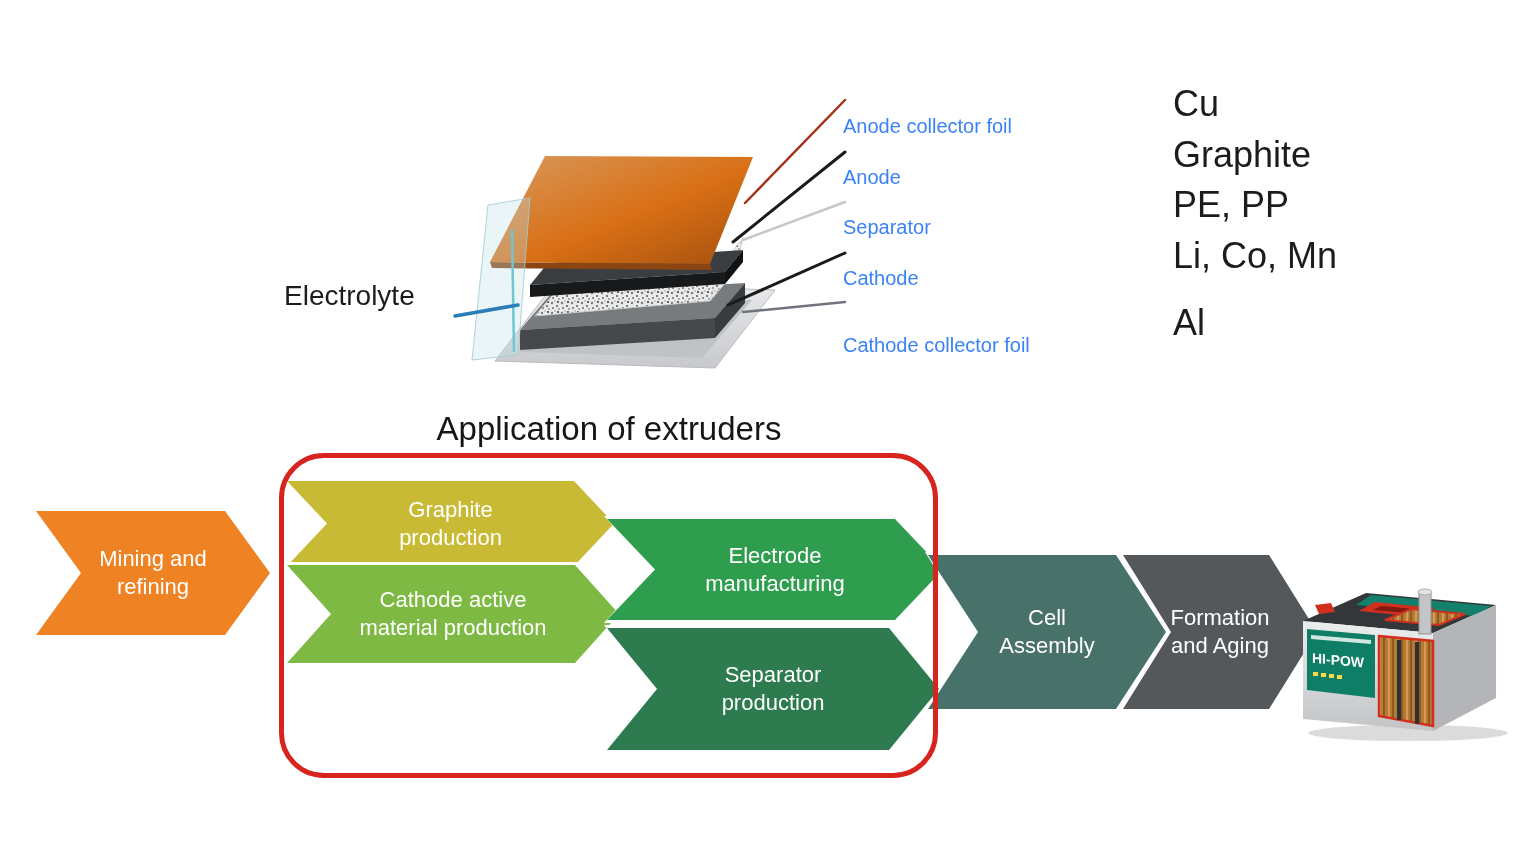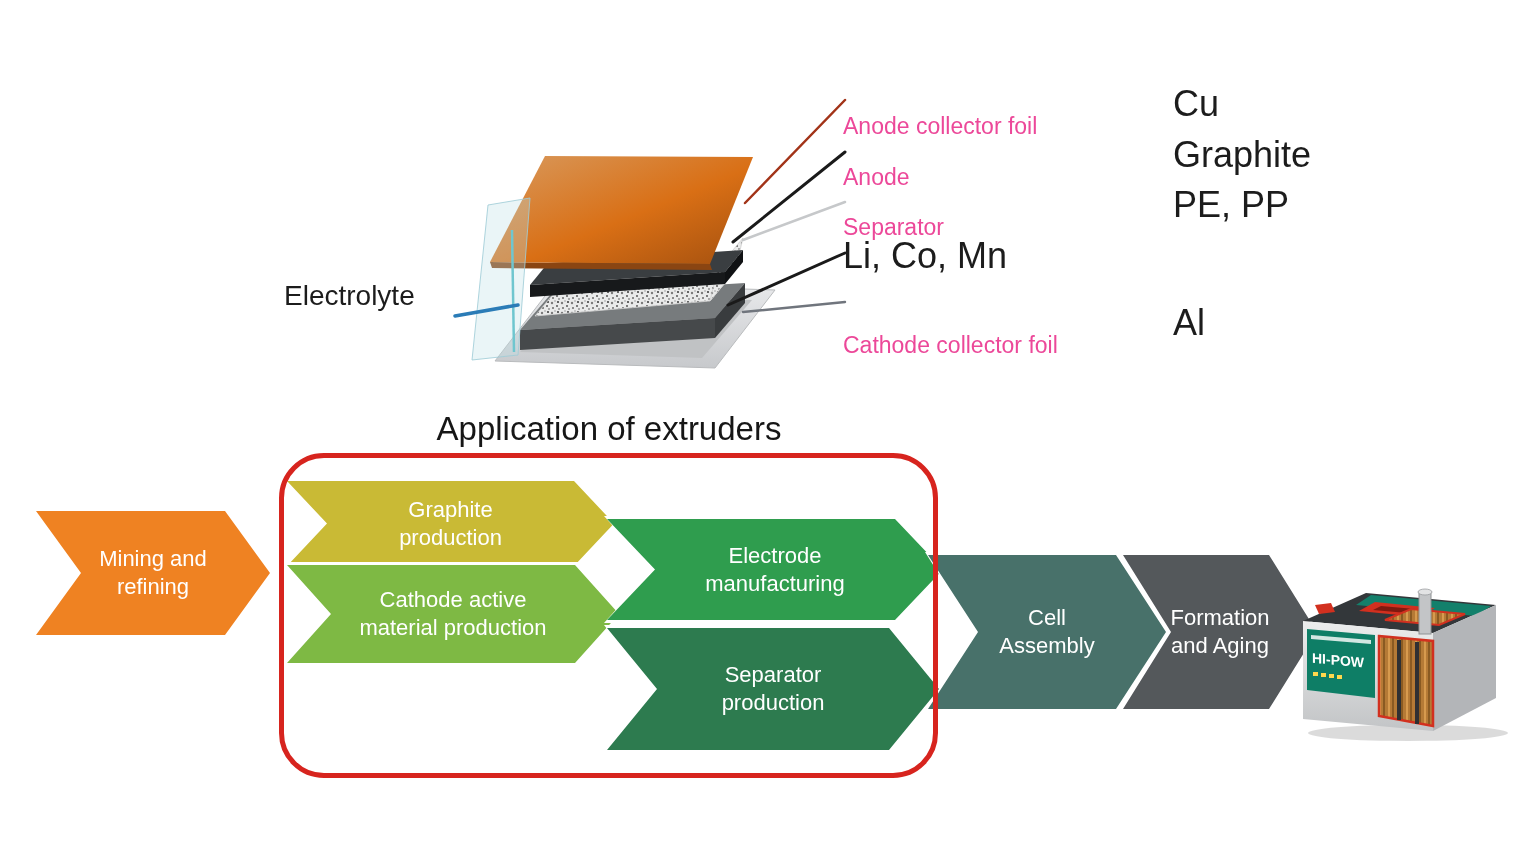--- a/index.html
+++ b/index.html
@@ -2,21 +2,21 @@
 <html><head>
 <meta charset="utf-8">
 <style>
   html,body{margin:0;padding:0;background:#fff;}
   #stage{position:relative;width:1536px;height:864px;background:#fff;overflow:hidden;
          font-family:"Liberation Sans",sans-serif;}
 
   
   #cell-svg{position:absolute;left:430px;top:90px;}
   .toplabel-row{position:absolute;left:843px;height:36px;display:flex;align-items:center;}
-  .toplabel-row .lname{display:inline-block;width:330px;font-size:23px;color:#ec4899;margin-top:44px;}
+  .toplabel-row .lname{display:inline-block;width:330px;font-size:20px;color:#3b82f6;margin-top:44px;}
   .toplabel-row .lmat{display:inline-block;font-size:36px;color:#1c1c1c;}
   #electrolyte-label{position:absolute;left:284px;top:280px;font-size:28px;color:#1c1c1c;}
 
   
   #flow-title{position:absolute;left:279px;top:410px;width:660px;text-align:center;
               font-size:33px;color:#161616;}
   #highlight-box{position:absolute;left:279px;top:453px;width:649px;height:315px;
                  border:5px solid #d7241e;border-radius:45px;z-index:30;pointer-events:none;}
 
   .chev{position:absolute;}
@@ -104,20 +104,21 @@
   </div>
   <div class="toplabel-row" style="top:137px">
     <span class="lname">Anode</span>
     <span class="lmat">Graphite</span>
   </div>
   <div class="toplabel-row" style="top:187px">
     <span class="lname">Separator</span>
     <span class="lmat">PE, PP</span>
   </div>
   <div class="toplabel-row" style="top:238px">
+    <span class="lname">Cathode</span>
     <span class="lmat">Li, Co, Mn</span>
   </div>
   <div class="toplabel-row" style="top:305px">
     <span class="lname">Cathode collector foil</span>
     <span class="lmat">Al</span>
   </div>
 
   <div id="electrolyte-label">Electrolyte</div>
 
   <div id="flow-title">Application of extruders</div>

